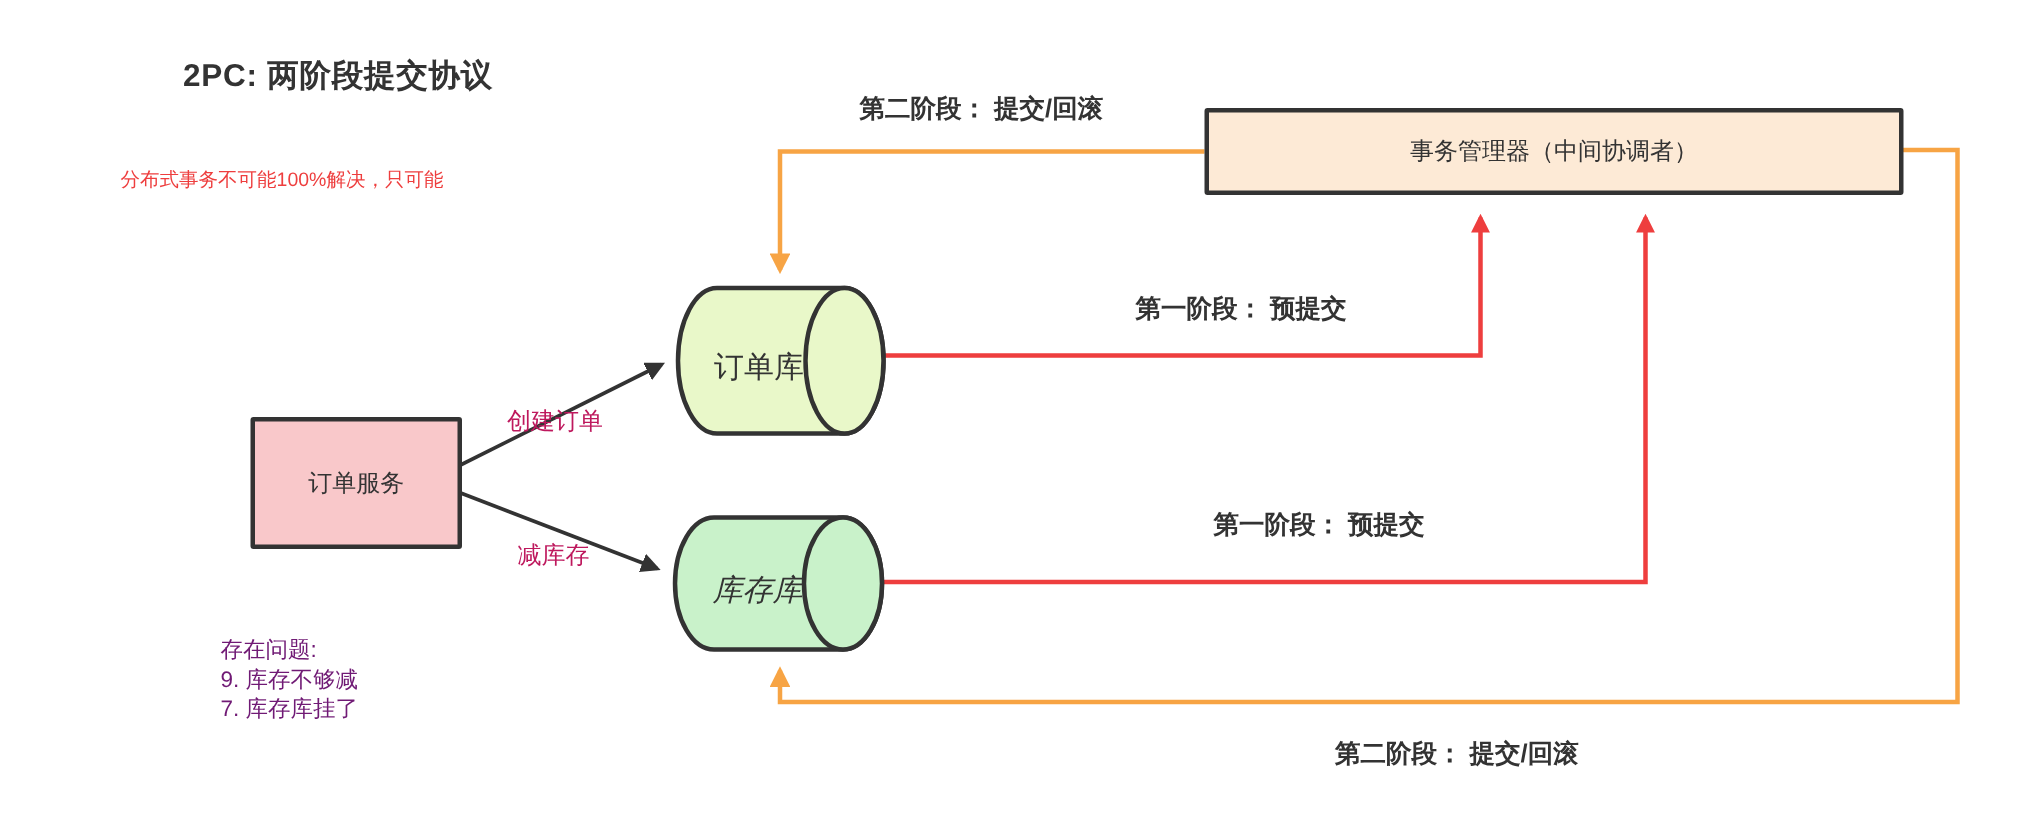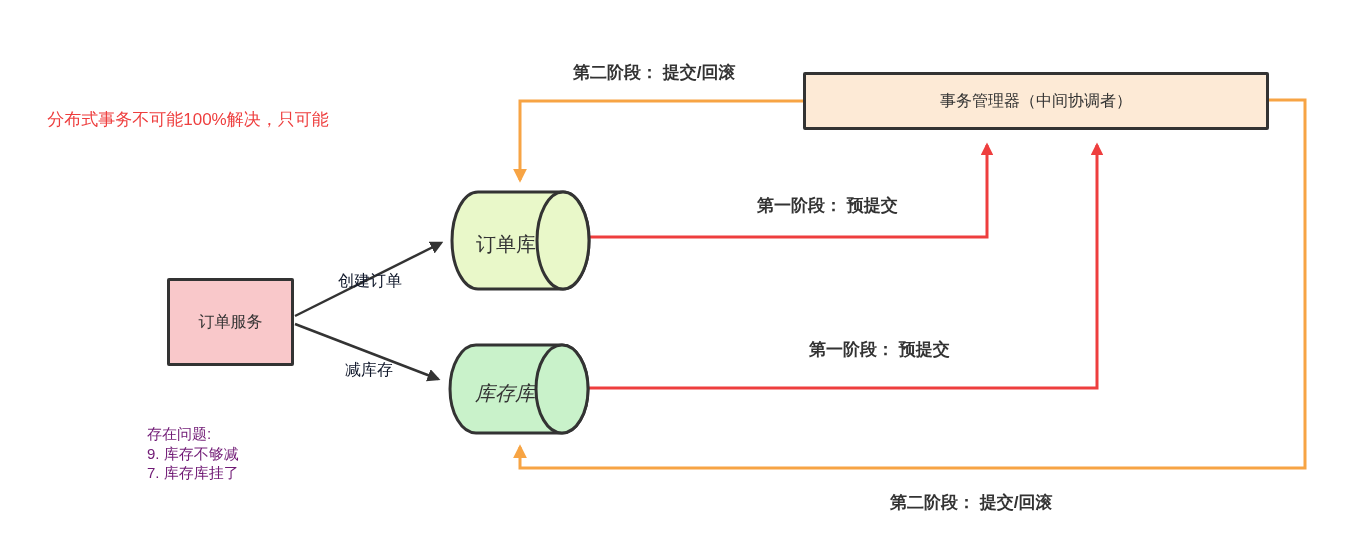--- a/index.html
+++ b/index.html
@@ -11,36 +11,36 @@
   .edge.red{stroke:var(--red-accent);stroke-width:3;}
   .edge.black{stroke:#333333;stroke-width:2.5;}
   .ah-orange{fill:var(--orange-accent);}
   .ah-red{fill:var(--red-accent);}
   .ah-black{fill:#333333;}
   .cyl{stroke:var(--outline);stroke-width:3;}
   .cyl.order-db{fill:var(--order-db-fill);}
   .cyl.inventory-db{fill:var(--inventory-db-fill);}
   .abs{position:absolute;white-space:nowrap;}
   .title{left:122px;top:36px;font-size:21px;font-weight:bold;color:#333333;letter-spacing:0.5px;}
-  .note{left:38px;top:108px;width:300px;text-align:center;font-size:17px;line-height:23px;
+  .note{left:38px;top:108px;width:300px;text-align:center;font-size:13px;line-height:23px;
         color:var(--red-accent);white-space:normal;}
   .node-box{position:absolute;box-sizing:border-box;border:3px solid var(--outline);
             border-radius:2px;display:flex;align-items:center;justify-content:center;
             font-size:16px;color:#333333;}
-  .order-service{left:167px;top:278px;width:127px;height:88px;background:var(--order-service-fill);}
+  .order-service{left:167px;top:278px;width:141px;height:88px;background:var(--order-service-fill);}
   .tx-manager{left:803px;top:72px;width:466px;height:58px;background:var(--tx-manager-fill);}
   .cyl-label{position:absolute;width:108px;text-align:center;font-size:20px;color:#333333;}
   .order-db-label{left:452px;top:231px;}
   .inventory-db-label{left:451px;top:380px;font-style:italic;}
   .phase-label{font-size:17px;font-weight:bold;color:#333333;text-align:right;}
   .phase2-top{left:573px;top:61px;}
   .phase1-top{left:757px;top:194px;}
   .phase1-bottom{left:809px;top:338px;}
   .phase2-bottom{left:890px;top:491px;}
-  .edge-label{font-size:16px;color:#0f172a;}
+  .edge-label{font-size:16px;color:#be185d;}
   .create-order{left:338px;top:271px;}
   .reduce-inventory{left:345px;top:360px;}
   .problems{left:147px;top:424px;font-size:15px;line-height:19.5px;color:#701a75;}
 </style>
 </head>
 <body>
 
 <div id="canvas">
 
   <svg id="connector-layer" width="1356" height="552" viewBox="0 0 1356 552">
@@ -68,20 +68,21 @@
     <g>
       <path class="cyl order-db" d="M 563 192 L 478 192 A 26 48.5 0 0 0 478 289 L 563 289 A 26 48.5 0 0 0 563 192 Z"></path>
       <ellipse class="cyl order-db" cx="563" cy="240.5" rx="26" ry="48.5"></ellipse>
     </g>
     <g>
       <path class="cyl inventory-db" d="M 562 345 L 476 345 A 26 44 0 0 0 476 433 L 562 433 A 26 44 0 0 0 562 345 Z"></path>
       <ellipse class="cyl inventory-db" cx="562" cy="389" rx="26" ry="44"></ellipse>
     </g>
   </svg>
 
+  <div class="abs title">2PC: 两阶段提交协议</div>
 
   <div class="abs note">
     <span>分布式事务不可能100%解决，只可能</span><br>
   </div>
 
   <div class="node-box order-service">
     <span>订单服务</span>
   </div>
 
   <div class="node-box tx-manager">

